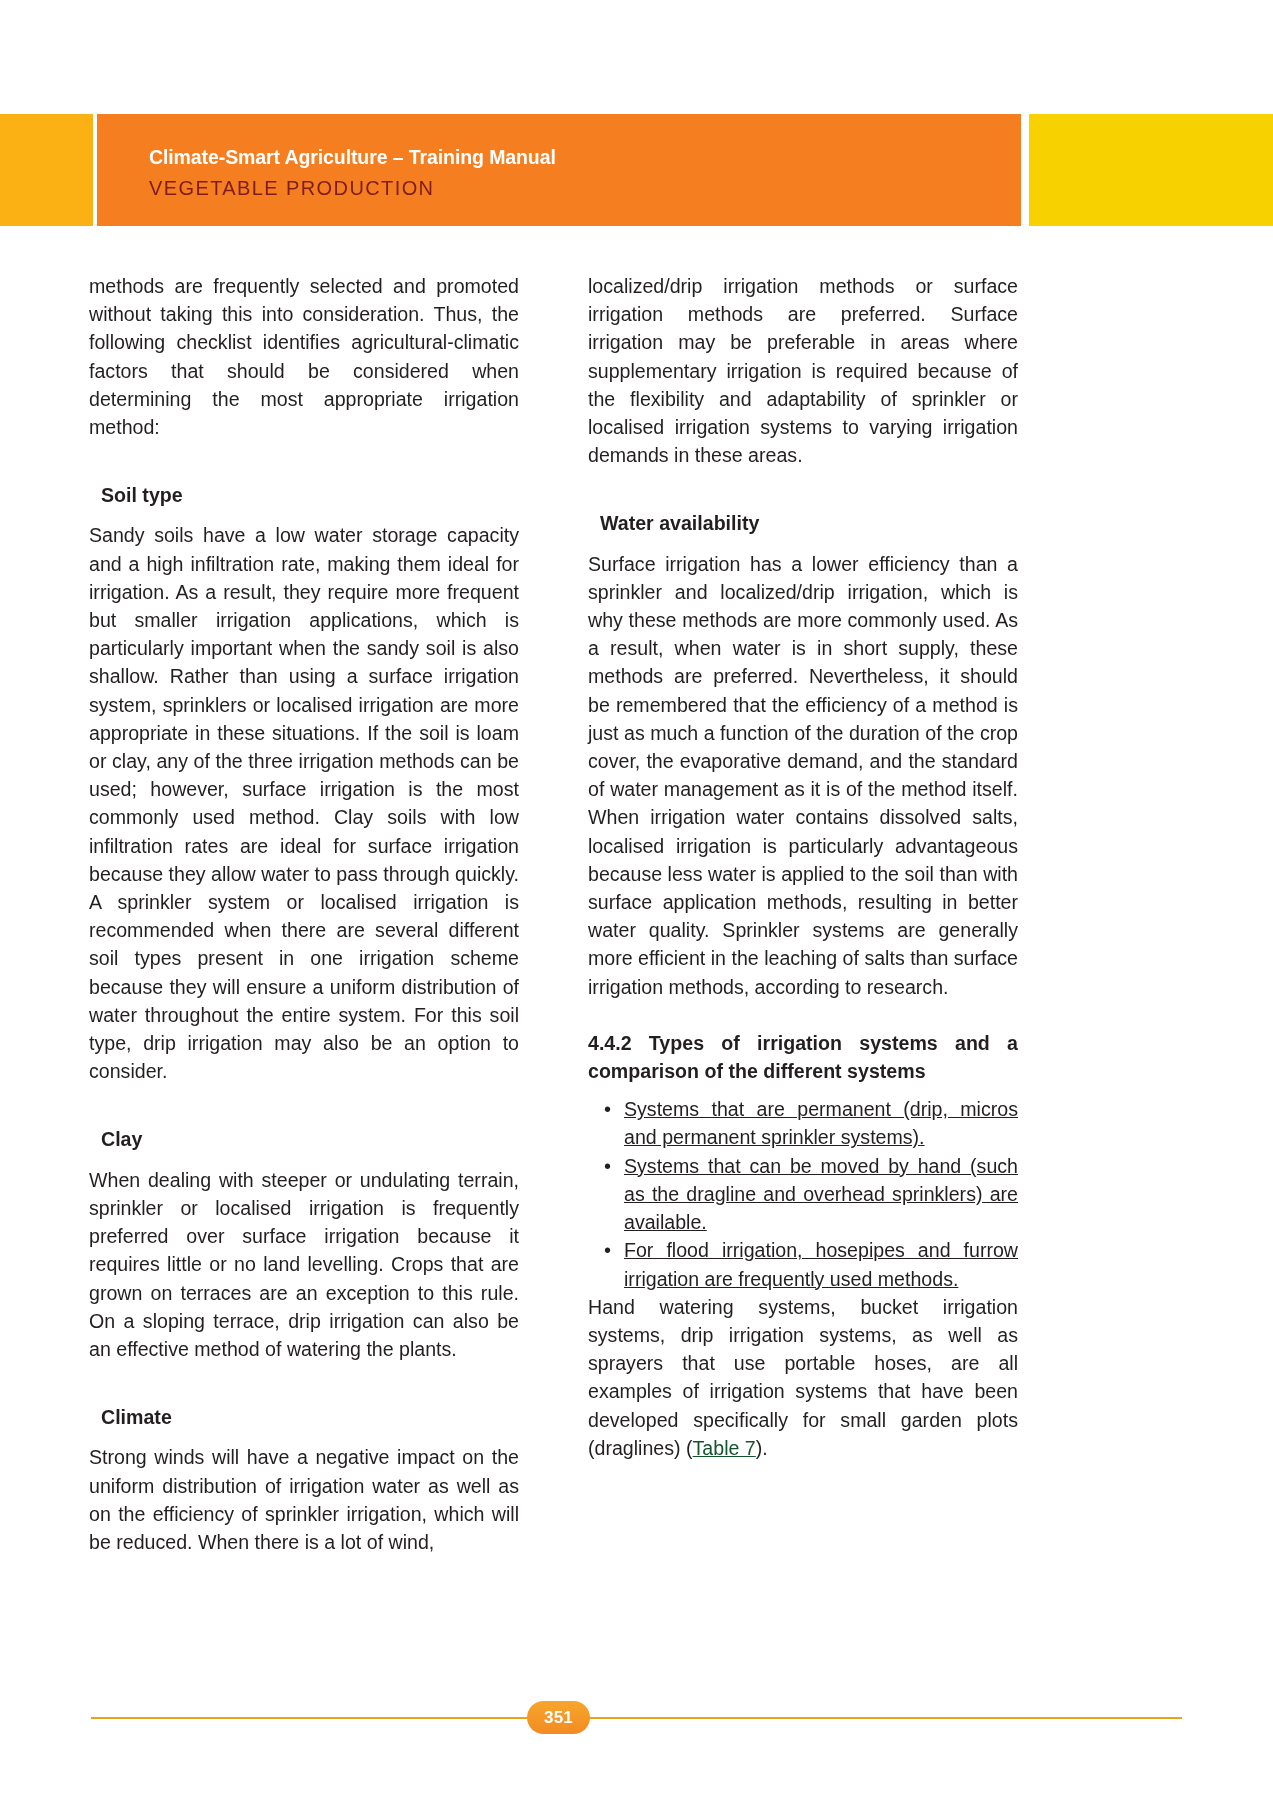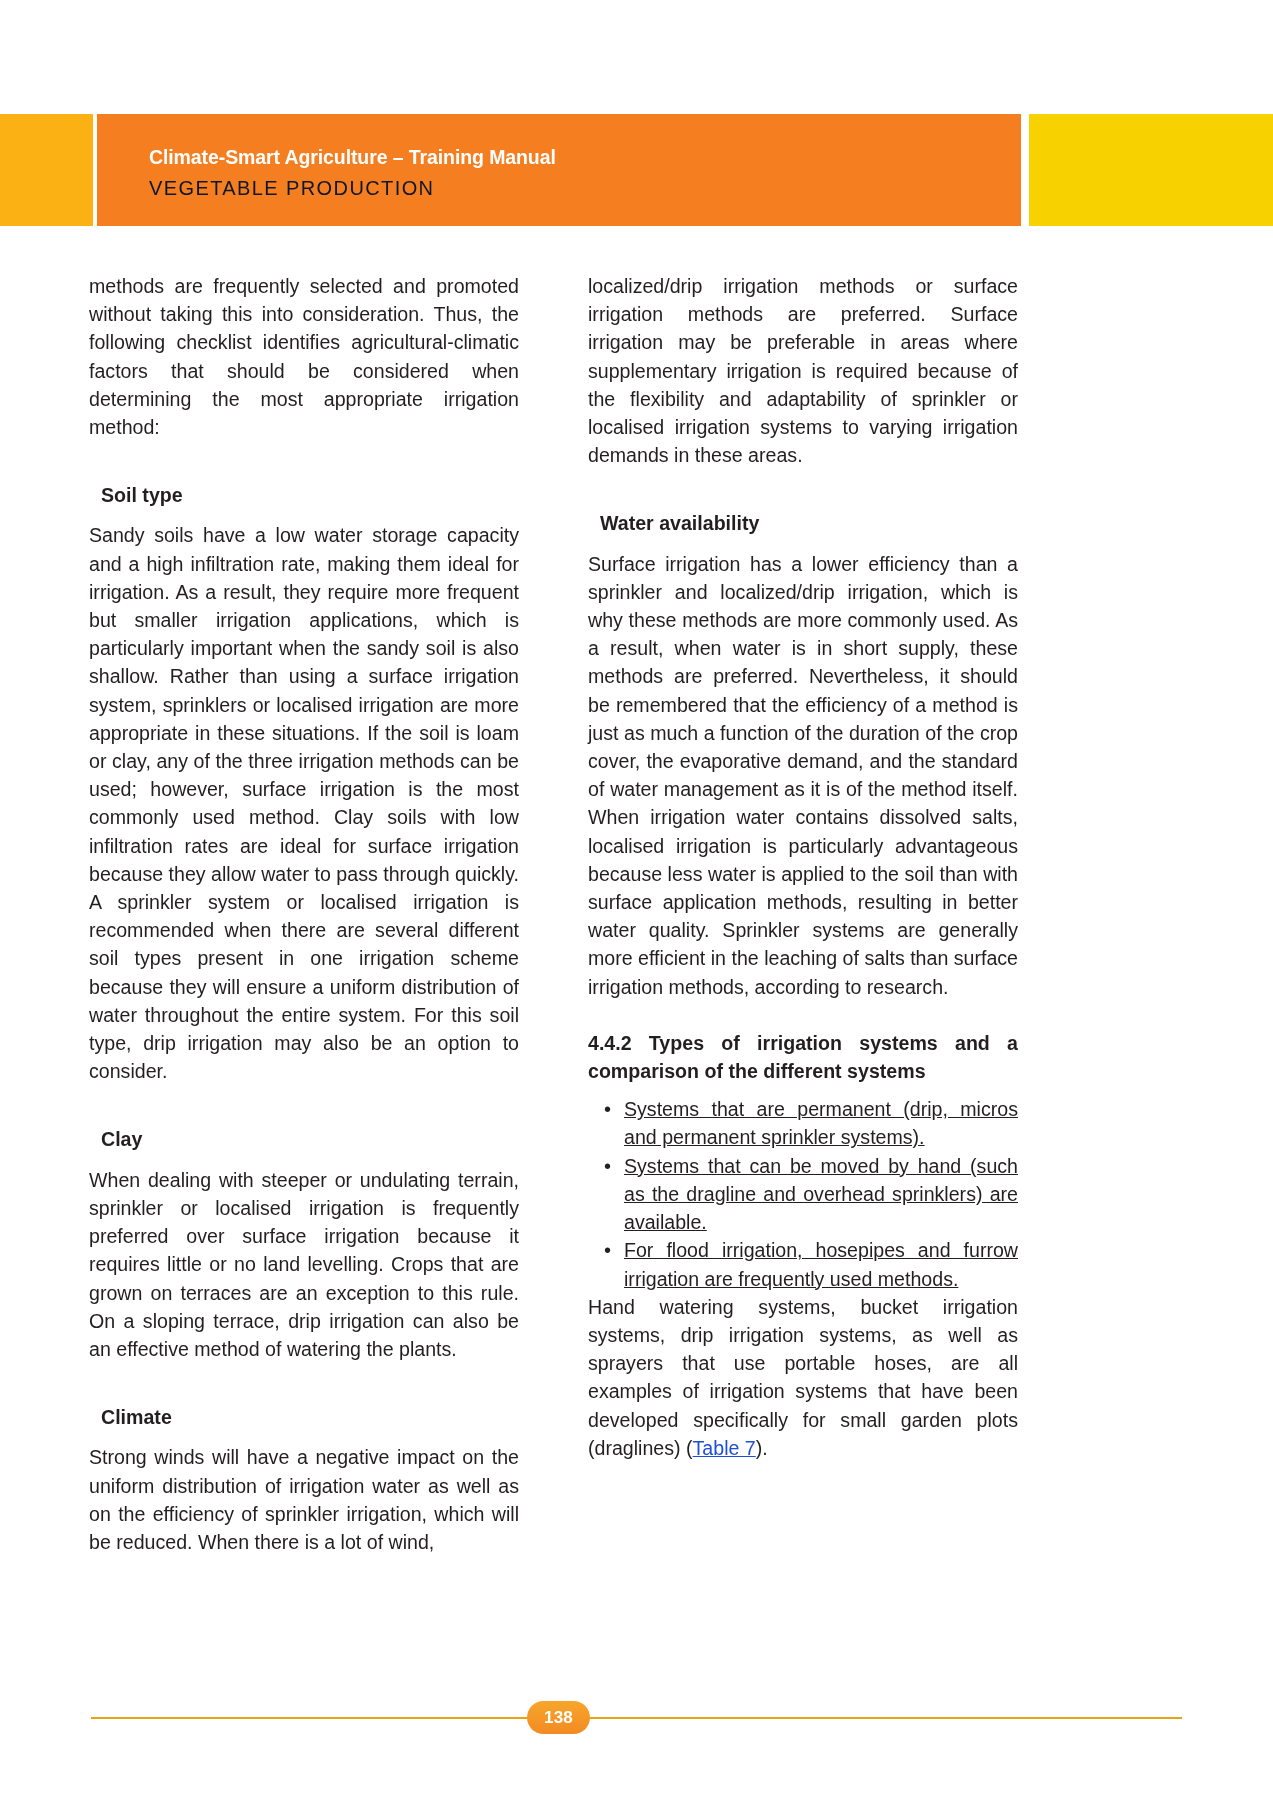--- a/index.html
+++ b/index.html
@@ -57,21 +57,21 @@
     color: #ffffff;
     letter-spacing: -0.1px;
     white-space: nowrap;
   }
   .header-subtitle {
     position: absolute;
     left: 52px;
     top: 63px;
     font-size: 20px;
     font-weight: normal;
-    color: #0f172a;
+    color: #7f1d1d;
     letter-spacing: 1.4px;
     white-space: nowrap;
   }
 
   
   .page-body {
     position: absolute;
     left: 0;
     top: 272px;
     width: 1273px;
@@ -131,21 +131,21 @@
   ul.bullets li::before {
     content: "\2022";
     position: absolute;
     left: -20px;
     top: 0;
     font-size: 20px;
     line-height: 28.2px;
   }
 
   a.xref {
-    color: #1d4ed8;
+    color: #14532d;
     text-decoration: underline;
   }
 
   
   .footer {
     position: absolute;
     left: 0;
     top: 1698px;
     width: 1273px;
     height: 40px;
@@ -229,14 +229,14 @@
       <li>Systems that can be moved by hand (such as the dragline and overhead sprinklers) are available.</li>
       <li>For flood irrigation, hosepipes and furrow irrigation are frequently used methods.</li>
     </ul>
 
     <p class="para last-flush"><span>Hand watering systems, bucket irrigation systems, drip irrigation systems, as well as sprayers that use portable hoses, are all examples of irrigation systems that have been developed specifically for small garden plots (draglines) (</span><a class="xref" href="#">Table 7</a><span>).</span></p>
   </div>
 </div>
 
 <div class="footer">
   <div class="footer-rule"></div>
-  <div class="page-pill">138</div>
+  <div class="page-pill">351</div>
 </div>
 
 </body></html>

